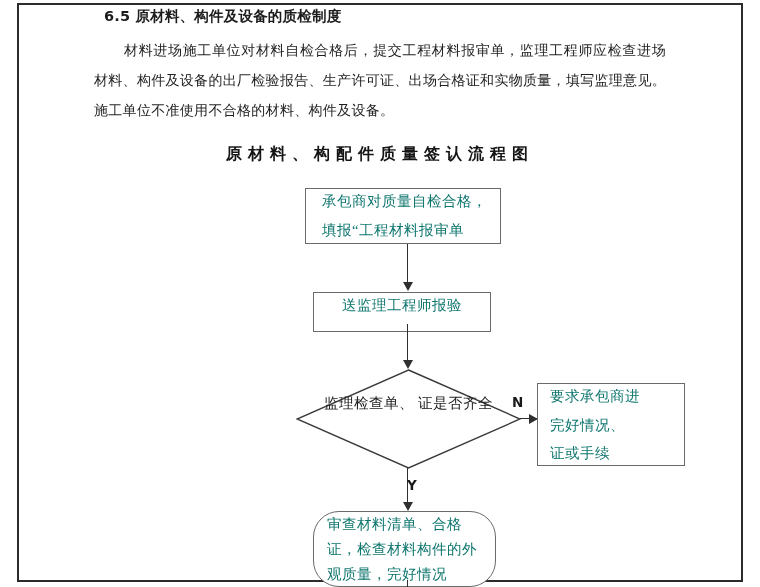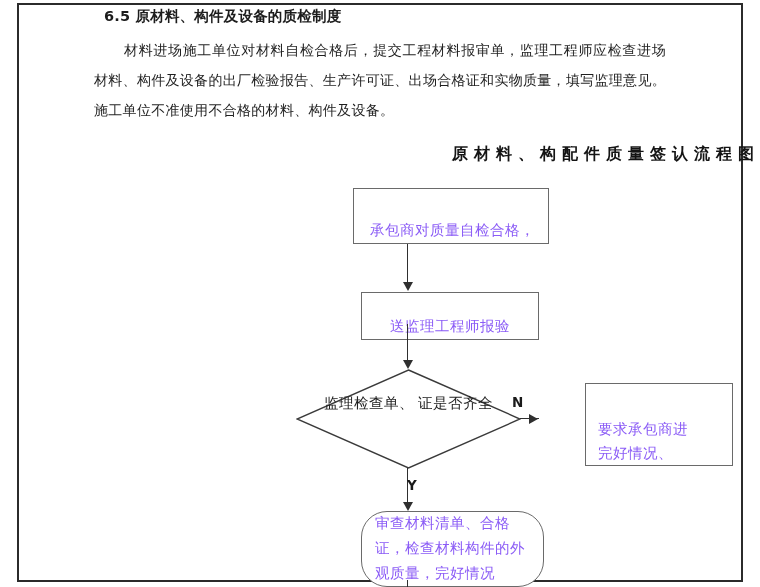--- a/index.html
+++ b/index.html
@@ -52,21 +52,21 @@
     text-align: justify;
     text-indent: 30px;
     color: #1f1f1f;
     letter-spacing: 0.3px;
   }
   .chart-title {
     position: absolute;
     left: 0;
     top: 144px;
     width: 760px;
-    text-align: right;
+    text-align: center;
     font-family: "DejaVu Sans", "Liberation Sans", sans-serif;
     font-weight: bold;
     font-size: 16px;
     letter-spacing: 6px;
     color: #141414;
   }
 
   
   .flow {
     position: absolute;
@@ -75,31 +75,30 @@
     width: 760px;
     height: 587px;
   }
   .node {
     position: absolute;
     border: 1.4px solid #6a6a6a;
     background: #ffffff;
     box-sizing: border-box;
     display: flex;
     flex-direction: column;
-    justify-content: flex-end;
+    justify-content: space-between;
     font-size: 14.5px;
     line-height: 25px;
-    color: #8b5cf6;
+    color: #0f766e;
     letter-spacing: 0.5px;
-    margin-left: 48px;
   }
   .node .line { display: block; white-space: nowrap; }
 
   #node-1 { left: 305px; top: 188px;  width: 196px; height: 56px;  padding-left: 16px; }
-  #node-2 { left: 313px; top: 292px;  width: 178px; height: 48px;  align-items: center; }
+  #node-2 { left: 313px; top: 292px;  width: 178px; height: 40px;  align-items: center; }
   #node-3 { left: 537px; top: 383px;  width: 148px; height: 83px;  padding-left: 12px; line-height: 24px;}
   #node-4 { left: 313px; top: 511px;  width: 183px; height: 76px;  padding-left: 13px; border-radius: 26px; }
 
   
   .diamond-wrap {
     position: absolute;
     left: 296px;
     top: 369px;
     width: 225px;
     height: 100px;
@@ -159,20 +158,21 @@
   <div class="heading">6.5 原材料、构件及设备的质检制度</div>
 
   <div class="para">材料进场施工单位对材料自检合格后，提交工程材料报审单，监理工程师应检查进场材料、构件及设备的出厂检验报告、生产许可证、出场合格证和实物质量，填写监理意见。施工单位不准使用不合格的材料、构件及设备。</div>
 
   <div class="chart-title">原材料、构配件质量签认流程图</div>
 
   <div class="flow">
 
     <div class="node" id="node-1">
       <span class="line">承包商对质量自检合格，</span>
+      <span class="line">填报“工程材料报审单</span>
     </div>
 
     <div class="conn conn-v" style="left:407px; top:244px; height:39px;"></div>
     <div class="arrow-down" style="left:403px; top:282px;"></div>
 
     <div class="node" id="node-2">
       <span class="line">送监理工程师报验</span>
     </div>
 
     <div class="conn conn-v" style="left:407px; top:324px; height:37px;"></div>
@@ -188,20 +188,21 @@
       </div>
     </div>
 
     <div class="conn conn-h" style="left:520px; top:418px; width:19px;"></div>
     <div class="arrow-right" style="left:529px; top:414px;"></div>
     <div class="branch-label" id="label-n">N</div>
 
     <div class="node" id="node-3">
       <span class="line">要求承包商进</span>
       <span class="line">完好情况、</span>
+      <span class="line">证或手续</span>
     </div>
 
     <div class="conn conn-v" style="left:407px; top:468px; height:36px;"></div>
     <div class="arrow-down" style="left:403px; top:502px;"></div>
     <div class="branch-label" id="label-y">Y</div>
 
     <div class="node" id="node-4">
       <span class="line">审查材料清单、合格</span>
       <span class="line">证，检查材料构件的外</span>
       <span class="line">观质量，完好情况</span>

